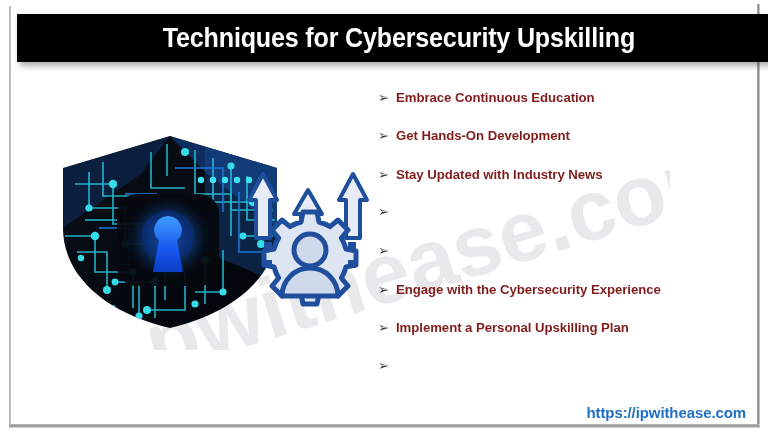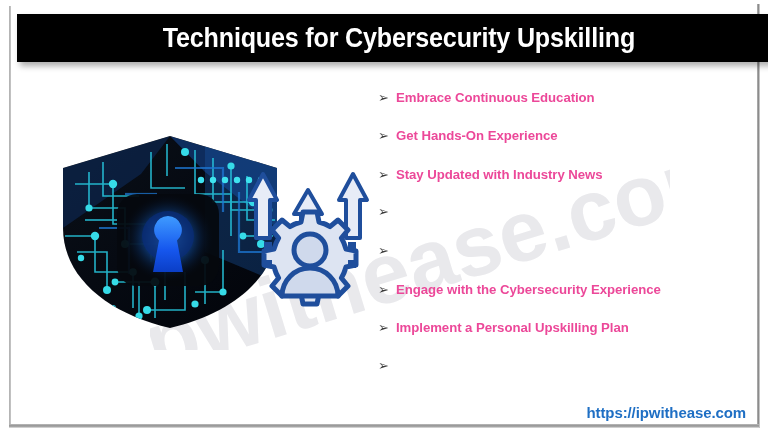--- a/index.html
+++ b/index.html
@@ -113,21 +113,21 @@
   .bullet-marker {
     width: 18px;
     flex: 0 0 18px;
     font-size: 13px;
     color: #3a3a3a;
     line-height: 1;
   }
   .bullet-label {
     font-size: 13.2px;
     font-weight: bold;
-    color: #ec4899;
+    color: #7f1d1d;
     letter-spacing: -0.05px;
     white-space: nowrap;
   }
 
   
   #footer-url {
     position: absolute;
     right: 22px;
     top: 404px;
     font-size: 15px;
@@ -299,21 +299,21 @@
 
   <div id="bullet-list">
 
     <div class="bullet-row">
       <span class="bullet-marker">➢</span>
       <span class="bullet-label">Embrace Continuous Education</span>
     </div>
 
     <div class="bullet-row">
       <span class="bullet-marker">➢</span>
-      <span class="bullet-label">Get Hands-On Experience</span>
+      <span class="bullet-label">Get Hands-On Development</span>
     </div>
 
     <div class="bullet-row">
       <span class="bullet-marker">➢</span>
       <span class="bullet-label">Stay Updated with Industry News</span>
     </div>
 
     <div class="bullet-row">
       <span class="bullet-marker">➢</span>
     </div>

